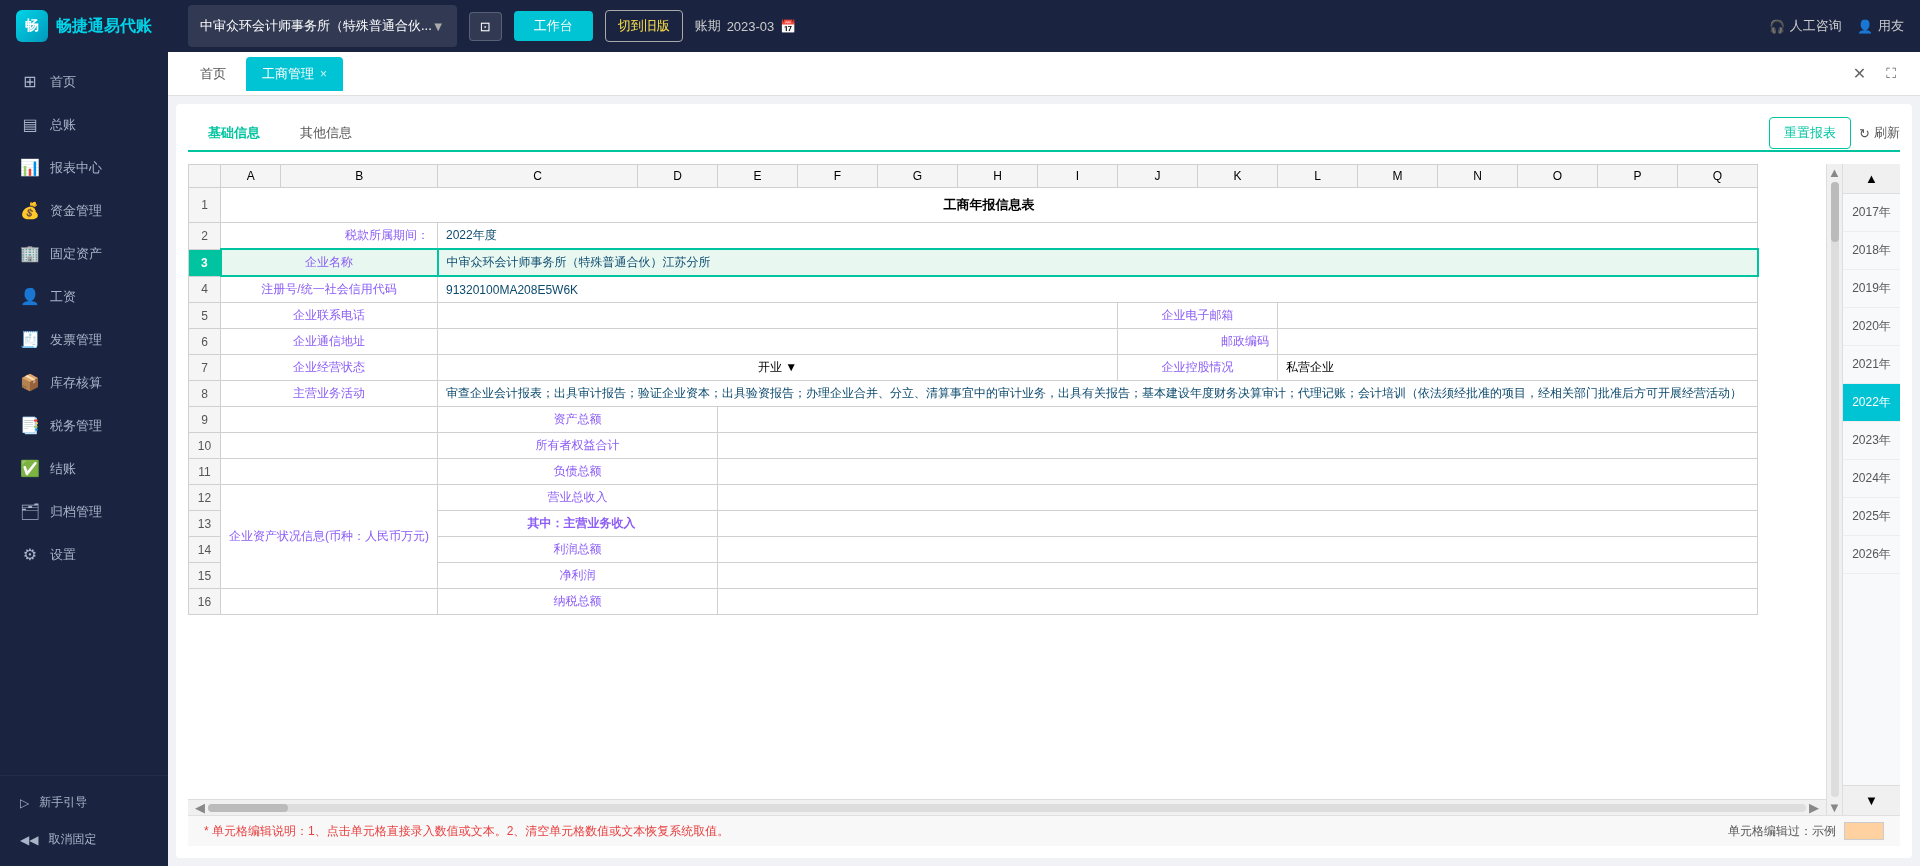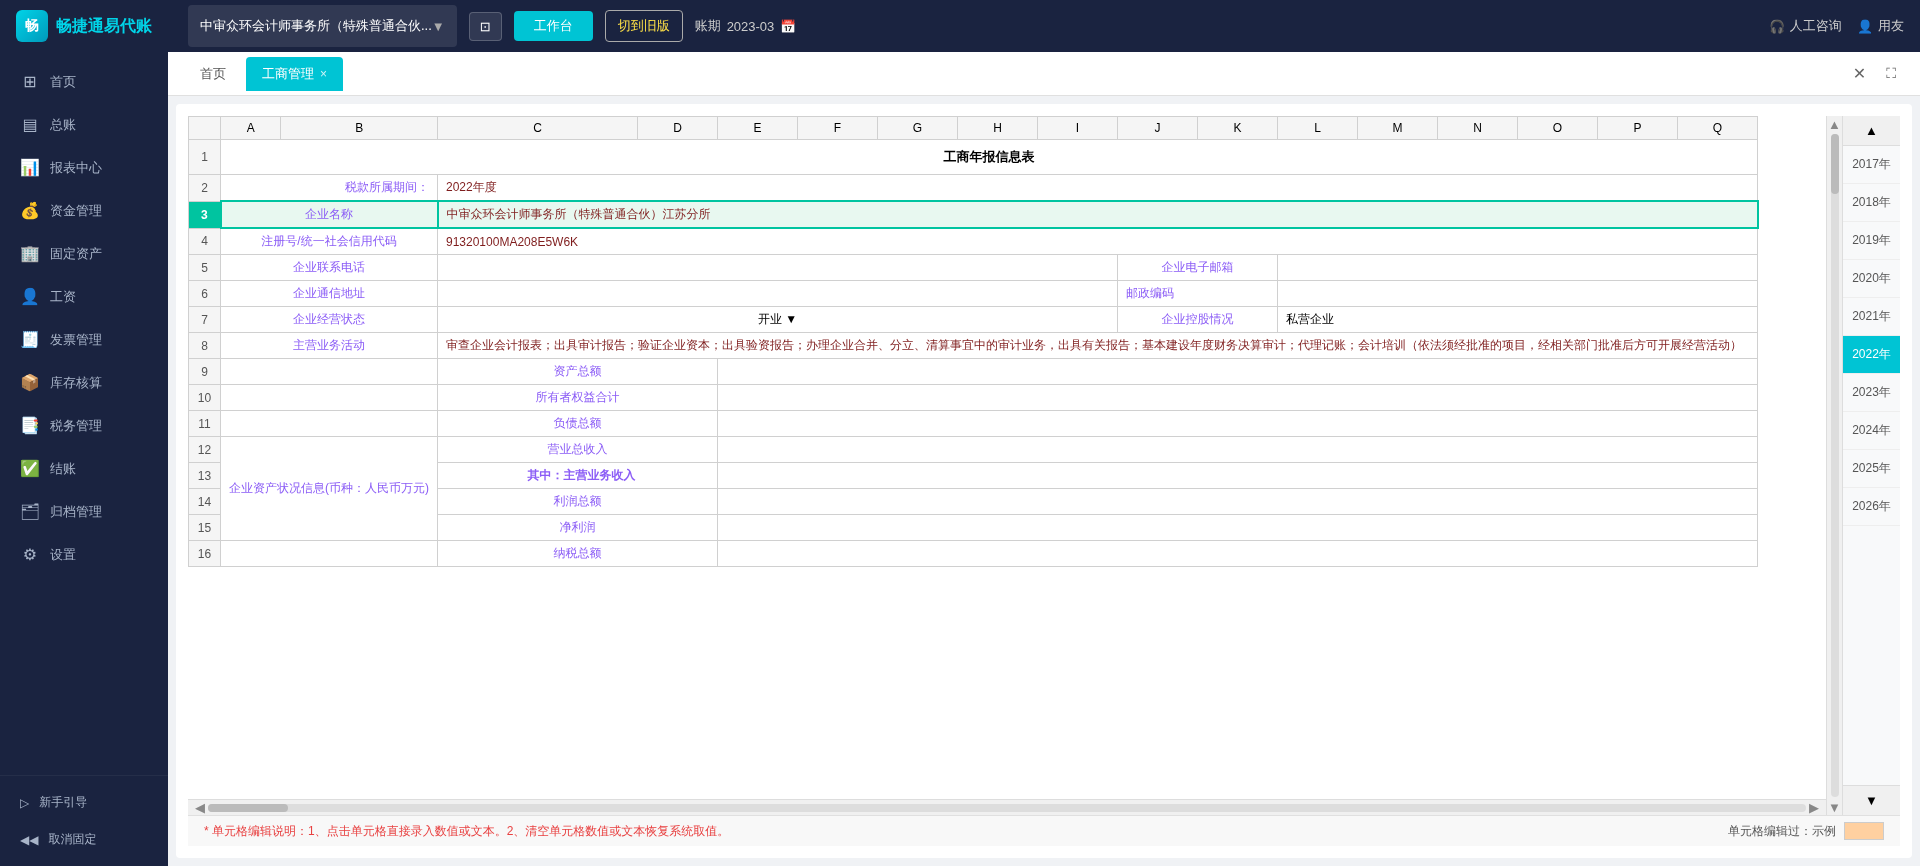--- a/index.html
+++ b/index.html
@@ -64,21 +64,21 @@
 
     
     .sheet-table { border-collapse: collapse; font-size: 12px; }
     .sheet-table th, .sheet-table td { border: 1px solid #d0d0d0; padding: 4px 8px; white-space: nowrap; }
     .sheet-table .row-header { background: #f5f5f5; text-align: center; width: 32px; color: #555; font-weight: normal; }
     .sheet-table .col-header { background: #f5f5f5; text-align: center; font-weight: normal; min-width: 80px; }
     .sheet-table .col-header-a { min-width: 50px; }
     .sheet-table .col-header-b { min-width: 130px; }
     .sheet-table .col-header-c { min-width: 200px; }
     .sheet-table .label-cell { text-align: center; color: #8b5cf6; }
-    .sheet-table .value-cell { color: #7f1d1d; }
+    .sheet-table .value-cell { color: #0c4a6e; }
     .col-header-row th { position: sticky; top: 0; z-index: 2; }
 
     
     .bottom-bar { background: #f8f8f8; border-top: 1px solid #e0e0e0; padding: 6px 16px; display: flex; align-items: center; justify-content: space-between; font-size: 12px; flex-shrink: 0; }
     .bottom-bar .hint { color: #e84040; }
     .bottom-bar .edited-cell { display: flex; align-items: center; gap: 8px; color: #555; }
     .edited-cell-sample { width: 40px; height: 18px; background: #ffd0a0; border: 1px solid #ccc; display: inline-block; }
 
     
     .h-scrollbar { height: 16px; background: #f0f0f0; border-top: 1px solid #ddd; display: flex; align-items: center; padding: 0 4px; }
@@ -201,20 +201,35 @@
       <div class="tab-item active">
         <span>工商管理</span>
         <span class="tab-close">×</span>
       </div>
       <span class="close-x-btn">✕</span>
       <span class="expand-btn">⛶</span>
     </div>
 
     <div class="page-content">
 
+      <div class="sub-tabs">
+        <div class="sub-tab active">
+          <span>基础信息</span>
+        </div>
+        <div class="sub-tab">
+          <span>其他信息</span>
+        </div>
+        <div class="sub-tab-actions">
+          <button class="reset-btn">重置报表</button>
+          <button class="refresh-btn">
+            <span>↻</span>
+            <span>刷新</span>
+          </button>
+        </div>
+      </div>
 
       <div class="spreadsheet-container">
         <div class="spreadsheet-main">
           <div class="spreadsheet-inner">
             <table class="sheet-table">
               <thead>
                 <tr class="col-header-row">
                   <th class="row-header"></th>
                   <th class="col-header col-header-a">A</th>
                   <th class="col-header col-header-b">B</th>
@@ -265,21 +280,21 @@
                   <td colspan="2" class="label-cell">企业联系电话</td>
                   <td colspan="7"></td>
                   <td colspan="2" class="label-cell" style="text-align:center;">企业电子邮箱</td>
                   <td colspan="6"></td>
                 </tr>
 
                 <tr>
                   <td class="row-header">6</td>
                   <td colspan="2" class="label-cell">企业通信地址</td>
                   <td colspan="7"></td>
-                  <td colspan="2" class="label-cell" style="text-align:left;">邮政编码</td>
+                  <td colspan="2" class="label-cell" style="text-align:right;">邮政编码</td>
                   <td colspan="6"></td>
                 </tr>
 
                 <tr>
                   <td class="row-header">7</td>
                   <td colspan="2" class="label-cell">企业经营状态</td>
                   <td colspan="7" style="text-align:center;">开业 ▼</td>
                   <td colspan="2" class="label-cell" style="text-align:center;">企业控股情况</td>
                   <td colspan="6">私营企业</td>
                 </tr>

